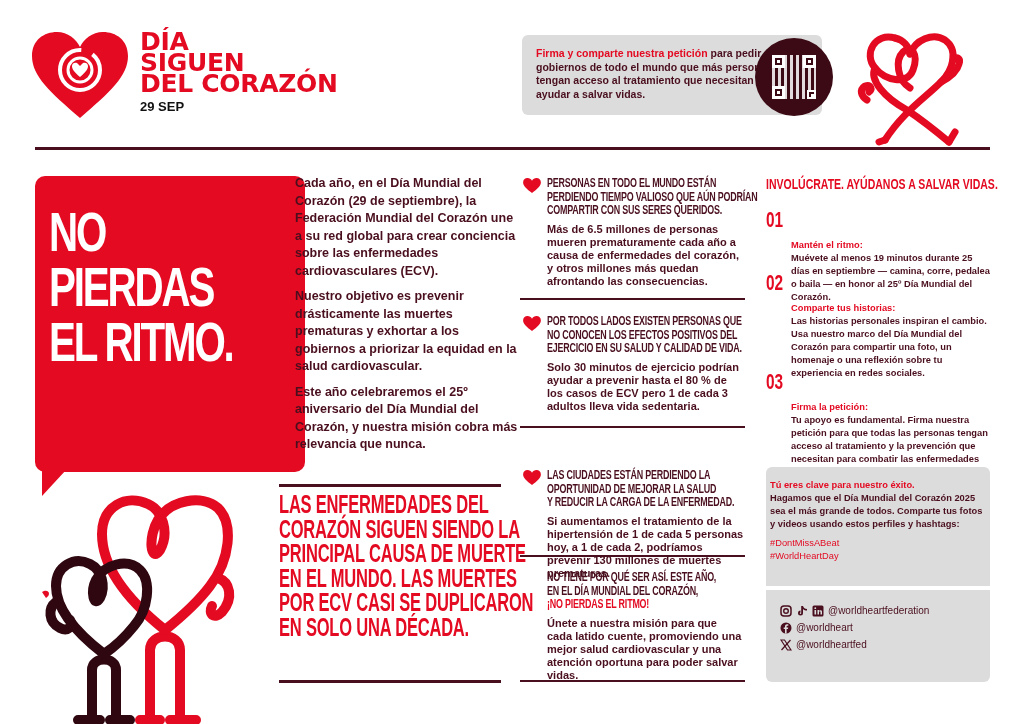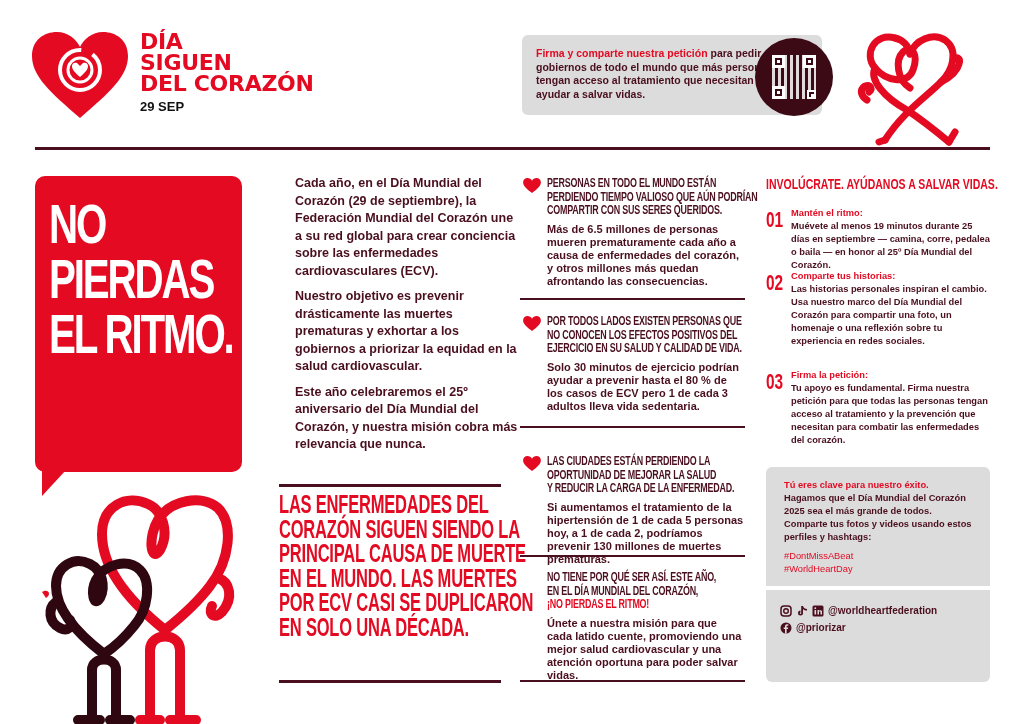--- a/index.html
+++ b/index.html
@@ -2,40 +2,40 @@
 <html><head>
 <meta charset="utf-8">
 <style>
   * { box-sizing: border-box; margin: 0; padding: 0; }
   html, body { width: 1024px; height: 724px; background: #ffffff; overflow: hidden; }
   body { position: relative; font-family: "Liberation Sans", sans-serif; color: #4a0f1e; }
   .abs { position: absolute; }
 
   
   .logo-heart { left: 30px; top: 30px; width: 100px; height: 90px; }
-  .logo-text { left: 140px; top: 31px; font-family: "DejaVu Sans", sans-serif; font-weight: bold; color: #e30a22; font-size: 22px; line-height: 21px; letter-spacing: -0.3px; }
+  .logo-text { left: 140px; top: 31px; font-family: "DejaVu Sans", sans-serif; font-weight: bold; color: #e30a22; font-size: 25px; line-height: 21px; letter-spacing: -0.3px; }
   .logo-date { left: 140px; top: 99px; font-family: Liberation Sans, sans-serif; font-weight: bold; font-size: 13px; color: #111; }
 
   .petition { left: 522px; top: 35px; width: 300px; height: 80px; background: #dcdcdc; border-radius: 6px; padding: 12px 14px 0 14px; font-size: 10.5px; line-height: 13.5px; font-weight: bold; color: #4a0f1e; }
   .petition .red { color: #e30a22; }
   .qr { left: 755px; top: 38px; width: 78px; height: 78px; border-radius: 50%; background: #3b0a14; display:flex; align-items:center; justify-content:center; }
   .qr-inner { width: 44px; height: 44px; position: relative; background:
       repeating-linear-gradient(90deg, rgba(255,255,255,0.85) 0 3px, transparent 3px 6px),
       repeating-linear-gradient(0deg, transparent 0 3px, rgba(59,10,20,0.7) 3px 5px);
   }
   .qr-inner .c { position:absolute; width:13px; height:13px; border:3px solid #fff; background:#3b0a14; }
   .qr-inner .c::after { content:""; position:absolute; left:2px; top:2px; width:3px; height:3px; background:#fff; }
 
   .top-deco { left: 845px; top: 30px; width: 130px; height: 118px; }
 
   .rule { background: #4a0f1e; height: 3px; }
   .rule-thin { background: #4a0f1e; height: 2px; }
 
   
-  .bubble { left: 35px; top: 176px; width: 207px; height: 296px; background: #e30a22; border-radius: 10px; padding: 20px 14px; }
+  .bubble { left: 35px; top: 176px; width: 270px; height: 296px; background: #e30a22; border-radius: 10px; padding: 28px 14px; }
   .bubble-tail { left: 42px; top: 470px; width: 0; height: 0; border-left: 0 solid transparent; border-right: 24px solid transparent; border-top: 26px solid #e30a22; }
   .bubble-title { color: #fff; font-family: "Liberation Sans", sans-serif; font-weight: bold; font-size: 56px; line-height: 55px; letter-spacing: -3px; transform: scaleX(0.72); transform-origin: left top; white-space: nowrap; }
 
   .figures { left: 30px; top: 482px; width: 250px; height: 242px; }
 
   
   .intro { left: 279px; top: 175px; width: 225px; font-size: 12.5px; line-height: 17.5px; font-weight: bold; color: #4a0f1e; margin-left: 16px; }
   .intro p { margin-bottom: 8px; }
 
   .stat-big { left: 279px; top: 492px; width: 230px; color: #e30a22; font-weight: bold; font-size: 25px; line-height: 24.5px; transform: scaleX(0.66); transform-origin: left top; white-space: nowrap; letter-spacing: -0.3px; }
@@ -45,26 +45,26 @@
   .fact-heart { position:absolute; left: 3px; top: 2px; width: 18px; height: 16px; }
   .fact-title { margin-left: 27px; font-weight: bold; font-size: 13.5px; line-height: 13.5px; color: #4a0f1e; transform: scaleX(0.66); transform-origin: left top; white-space: nowrap; letter-spacing: -0.3px; height: 41px; }
   .fact-body { margin-left: 27px; margin-top: 6px; font-size: 11px; line-height: 13px; font-weight: bold; color: #4a0f1e; }
   .fact-title .red { color: #e30a22; }
 
   
   .involve-title { left: 766px; top: 176px; color: #e30a22; font-weight: bold; font-size: 15px; line-height: 16px; transform: scaleX(0.7); transform-origin: left top; white-space: nowrap; }
   .step { left: 766px; width: 225px; }
   .step-num { position:absolute; left: 0; top: 2px; color: #e30a22; font-weight: bold; font-size: 22px; line-height: 22px; transform: scaleX(0.7); transform-origin: left top; }
   .step-body { margin-left: 25px; font-size: 9.3px; line-height: 13px; font-weight: bold; color: #4a0f1e; }
-  .step-body .head { color: #e30a22; }
-
-  .share { left: 766px; top: 467px; width: 224px; height: 119px; background: #dcdcdc; border-radius: 6px 6px 0 0; padding: 12px 18px; font-size: 9.3px; line-height: 13px; font-weight: bold; color: #4a0f1e; }
+  .step-body .head { color: #e30a22; margin-top: 32px; }
+
+  .share { left: 766px; top: 467px; width: 224px; height: 119px; background: #dcdcdc; border-radius: 6px 6px 0 0; padding: 12px 4px; font-size: 9.3px; line-height: 13px; font-weight: bold; color: #4a0f1e; }
   .share .red { color: #e30a22; }
   .share .tags { margin-top: 6px; color: #e30a22; font-weight: normal; }
-  .social { left: 766px; top: 590px; width: 224px; height: 92px; background: #dcdcdc; border-radius: 0 0 6px 6px; padding: 12px 14px; font-size: 10px; line-height: 17px; font-weight: bold; color: #4a0f1e; }
+  .social { left: 766px; top: 590px; width: 224px; height: 92px; background: #dcdcdc; border-radius: 0 0 6px 6px; padding: 12px 14px; font-size: 10px; line-height: 17px; font-weight: normal; color: #4a0f1e; }
   .social-row { display:flex; align-items:center; gap: 4px; }
   .sico { display:inline-flex; width: 12px; height: 12px; align-items:center; justify-content:center; }
 </style>
 </head>
 <body>
 
 <svg class="abs logo-heart" viewBox="0 0 100 90">
   <path d="M50 88 C 20 62, 2 46, 2 26 C 2 10, 14 2, 27 2 C 38 2, 46 9, 50 17 C 54 9, 62 2, 73 2 C 86 2, 98 10, 98 26 C 98 46, 80 62, 50 88 Z" fill="#e30a22"></path>
   <circle cx="50" cy="40" r="20" fill="none" stroke="#fff" stroke-width="4" stroke-dasharray="95 12"></circle>
   <circle cx="50" cy="40" r="12" fill="none" stroke="#fff" stroke-width="3"></circle>
@@ -165,21 +165,21 @@
     </svg>
   <div class="fact-title">
     <div>POR TODOS LADOS EXISTEN PERSONAS QUE</div>
     <div>NO CONOCEN LOS EFECTOS POSITIVOS DEL</div>
     <div>EJERCICIO EN SU SALUD Y CALIDAD DE VIDA.</div>
   </div>
   <div class="fact-body">Solo 30 minutos de ejercicio podrían ayudar a prevenir hasta el 80 % de los casos de ECV pero 1 de cada 3 adultos lleva vida sedentaria.</div>
 </div>
 <div class="abs rule-thin" style="left:520px; top:426px; width:225px;"></div>
 
-<div class="abs fact" style="top:454px;">
+<div class="abs fact" style="top:468px;">
   <svg class="fact-heart" viewBox="0 0 20 18">
       <path d="M10 17 C 4 12, 0 9, 0 5 C 0 2, 2 0, 5 0 C 7 0, 9 1, 10 3 C 11 1, 13 0, 15 0 C 18 0, 20 2, 20 5 C 20 9, 16 12, 10 17 Z" fill="#e30a22"></path>
     </svg>
   <div class="fact-title">
     <div>LAS CIUDADES ESTÁN PERDIENDO LA</div>
     <div>OPORTUNIDAD DE MEJORAR LA SALUD</div>
     <div>Y REDUCIR LA CARGA DE LA ENFERMEDAD.</div>
   </div>
   <div class="fact-body">Si aumentamos el tratamiento de la hipertensión de 1 de cada 5 personas hoy, a 1 de cada 2, podríamos prevenir 130 millones de muertes prematuras.</div>
 </div>
@@ -243,15 +243,22 @@
         <circle cx="3.3" cy="3.2" r="0.9" fill="#dcdcdc"></circle>
         <path d="M5.5 5 L7 5 L7 5.8 C7.5 5, 10 4.6, 10 6.8 L10 9.5 L8.5 9.5 L8.5 7 C8.5 6, 7 6, 7 7 L7 9.5 L5.5 9.5 Z" fill="#dcdcdc"></path>
       </svg>
     <span>@worldheartfederation</span>
   </div>
   <div class="social-row">
     <svg class="sico" viewBox="0 0 12 12">
         <circle cx="6" cy="6" r="5.5" fill="#4a0f1e"></circle>
         <path d="M6.6 11.5 L6.6 7 L8 7 L8.2 5.4 L6.6 5.4 L6.6 4.5 C6.6 4, 6.8 3.7, 7.4 3.7 L8.3 3.7 L8.3 2.3 C7.9 2.2, 7.4 2.2, 7 2.2 C5.8 2.2, 5 2.9, 5 4.2 L5 5.4 L3.7 5.4 L3.7 7 L5 7 L5 11.5 Z" fill="#dcdcdc"></path>
       </svg>
-    <span>@priorizar</span>
+    <span>@worldheart</span>
+  </div>
+  <div class="social-row">
+    <svg class="sico" viewBox="0 0 12 12">
+        <path d="M1 1 L4.5 1 L11 11 L7.5 11 Z" fill="none" stroke="#4a0f1e" stroke-width="1.2"></path>
+        <path d="M10.5 1 L1.5 11" stroke="#4a0f1e" stroke-width="1.2"></path>
+      </svg>
+    <span>@worldheartfed</span>
   </div>
 </div>
 
 </body></html>

